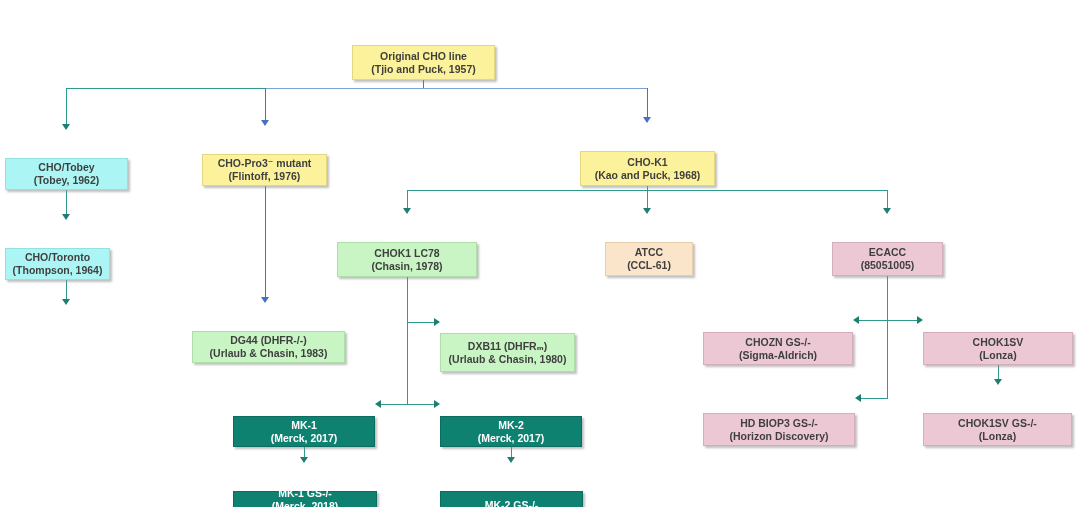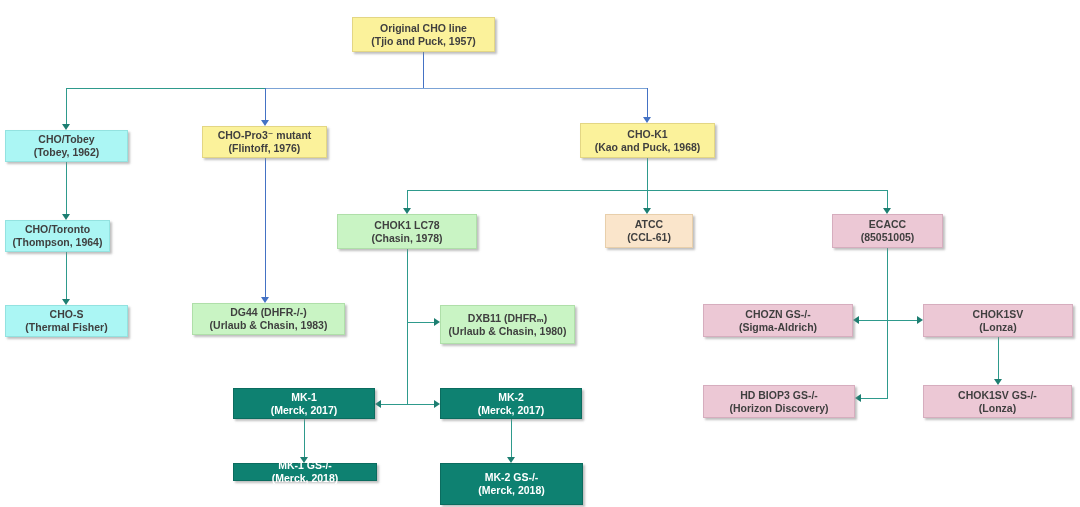--- a/index.html
+++ b/index.html
@@ -4,21 +4,21 @@
 <style>
   html,body{margin:0;padding:0;background:#ffffff;}
   #canvas{
     position:relative;width:1080px;height:507px;background:#ffffff;overflow:hidden;
     font-family:"Liberation Sans","DejaVu Sans",sans-serif;
   }
   .node{
     position:absolute;display:flex;flex-direction:column;justify-content:center;align-items:center;
     text-align:center;font-weight:bold;font-size:10.5px;line-height:13px;color:#3f3f3f;
     box-shadow:2px 2px 2px rgba(140,140,140,.55);
-    box-sizing:border-box;padding:1px 2px;
+    box-sizing:border-box;padding:1px 2px;margin-top:28px;
   }
   .yellow{background:#fbf29b;border:1px solid #e3d684;}
   .cyan{background:#abf6f4;border:1px solid #93e2e0;}
   .green{background:#c9f4c4;border:1px solid #afdfa9;}
   .peach{background:#fae5cb;border:1px solid #e8cfab;}
   .pink{background:#ecc8d5;border:1px solid #d6adbe;}
   .dark{background:#0e8171;border:1px solid #0b6c5f;color:#ffffff;}
   .ln{position:absolute;}
   .tl{background:#2e9a8c;}
   .bl{background:#7ba3d6;}
@@ -91,24 +91,20 @@
   <div class="node cyan" style="left:5px;top:130px;width:123px;height:32px">
     <div>CHO/Tobey</div>
     <div>(Tobey, 1962)</div>
   </div>
 
   <div class="node cyan" style="left:5px;top:220px;width:105px;height:32px">
     <div>CHO/Toronto</div>
     <div>(Thompson, 1964)</div>
   </div>
 
-  <div class="node cyan" style="left:5px;top:305px;width:123px;height:32px">
-    <div>CHO-S</div>
-    <div>(Thermal Fisher)</div>
-  </div>
 
   <div class="node yellow" style="left:202px;top:126px;width:125px;height:32px">
     <div>CHO-Pro3⁻ mutant</div>
     <div>(Flintoff, 1976)</div>
   </div>
 
   <div class="node yellow" style="left:580px;top:123px;width:135px;height:35px">
     <div>CHO-K1</div>
     <div>(Kao and Puck, 1968)</div>
   </div>

